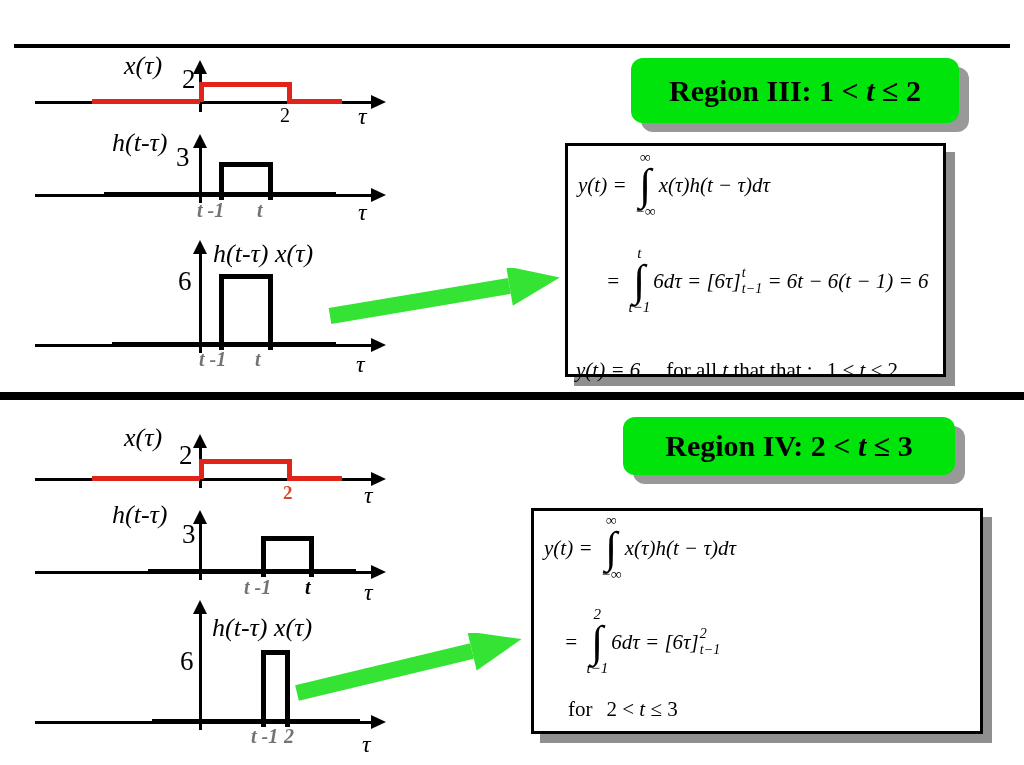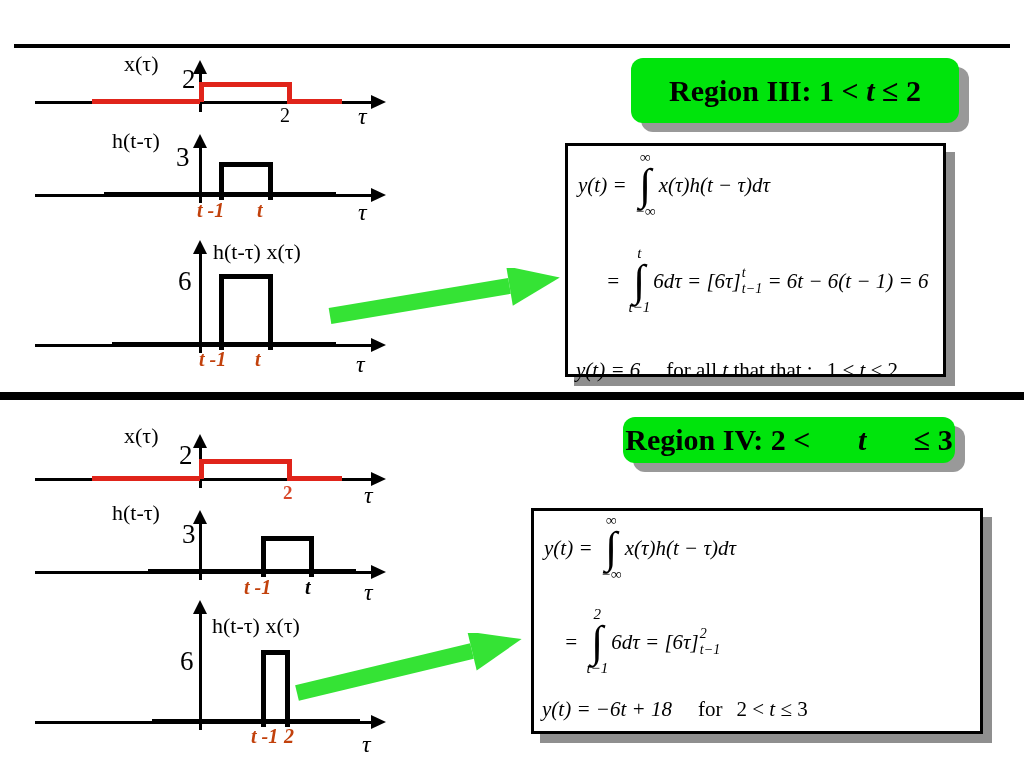--- a/index.html
+++ b/index.html
@@ -20,24 +20,24 @@
   .hax { position:absolute; height:3px; background:#000; }
   .vax { position:absolute; width:3px; background:#000; }
   .ar  { position:absolute; width:0; height:0; }
   .ar-right { border-top:7px solid transparent; border-bottom:7px solid transparent; border-left:15px solid #000; }
   .ar-up    { border-left:7px solid transparent; border-right:7px solid transparent; border-bottom:14px solid #000; }
   .sig { position:absolute; height:5px; }
   .sig-red { background:#e0241a; }
   .sig-blk { background:#000; }
   .pulse { position:absolute; box-sizing:border-box; border:5px solid #000; border-bottom:none; background:transparent; }
   .pulse-red { border-color:#e0241a; }
-  .glabel { position:absolute; font-size:22px; white-space:nowrap; line-height:1; }
+  .glabel { position:absolute; font-style:italic; font-size:26px; white-space:nowrap; line-height:1; }
   .amp { position:absolute; font-size:27px; line-height:1; }
   .tick { position:absolute; font-size:20px; line-height:1; white-space:nowrap; }
-  .tick-red { color:#c2410c; font-weight:bold; font-style:italic;text-align:right; }
+  .tick-red { color:#737373; font-weight:bold; font-style:italic;text-align:right; }
   .tick-blk { color:#000; font-weight:bold; font-style:italic; }
   .tick-red2 { color:#d8482a; font-weight:bold; font-size:19px; }
   .tau { position:absolute; font-style:italic; font-size:24px; line-height:1; }
 
   
   .banner {
     position:absolute; background:#00e40c; border-radius:12px;
     box-shadow:10px 9px 0 #999999;
     display:flex; align-items:center; justify-content:center;
     font-size:30px; font-weight:bold; white-space:pre;
@@ -199,21 +199,21 @@
     <div class="tau" style="left:362px; top:732px;">τ</div>
   </div>
 
   <svg class="abs" style="left:291px; top:633px;" width="245" height="72" viewBox="0 0 245 72">
     <g transform="translate(6,60) rotate(-13.5)">
       <rect class="garrow" x="0" y="-8" width="180" height="16"></rect>
       <polygon class="garrow" points="180,-20 231,0 180,20"></polygon>
     </g>
   </svg>
 
-  <div class="banner" style="left:623px; top:417px; width:332px; height:46px;gap:40px;">
+  <div class="banner" style="left:623px; top:417px; width:332px; height:58px;">
     <span>Region IV: 2 &lt; </span><span class="it">t</span><span> ≤ 3</span>
   </div>
 
   <div class="fbox" style="left:531px; top:508px; width:446px; height:220px;">
     <div class="frow" style="left:10px; top:2px;">
       <span>y(t) = </span>
       <span class="intg">
         <span class="lim">∞</span>
         <span class="sign">∫</span>
         <span class="lim">−∞</span>
@@ -228,21 +228,20 @@
         <span class="lim">t−1</span>
       </span>
       <span>6dτ </span>
       <span>= [6τ]</span>
       <span class="supsub">
         <span>2</span>
         <span>t−1</span>
       </span>
     </div>
     <div class="frow" style="left:8px; top:186px;">
-      <span>y(t) = −6t + 18</span>
       <span class="gap26"></span>
       <span class="up">for</span>
       <span class="gap14"></span>
       <span class="up">2 &lt; </span>
       <span>t</span>
       <span class="up"> ≤ 3</span>
     </div>
   </div>
 
 </div>

